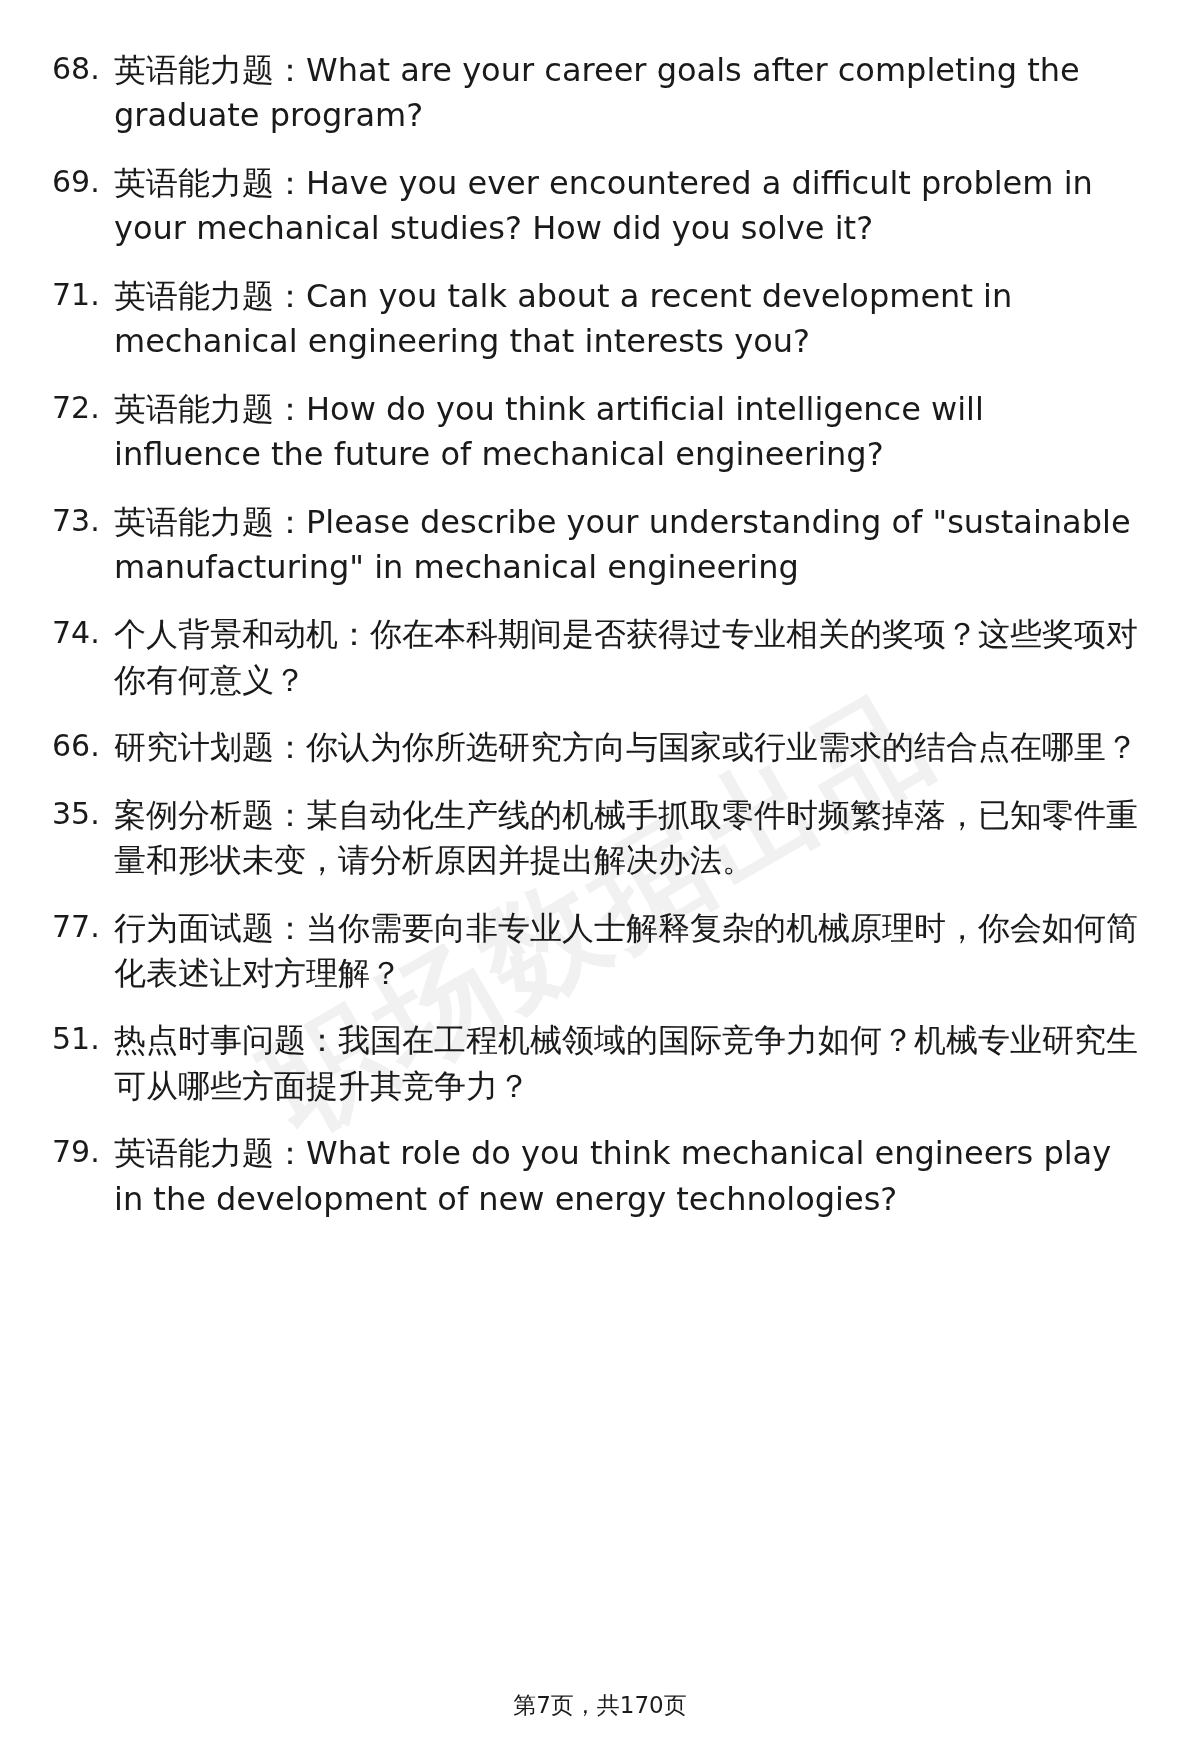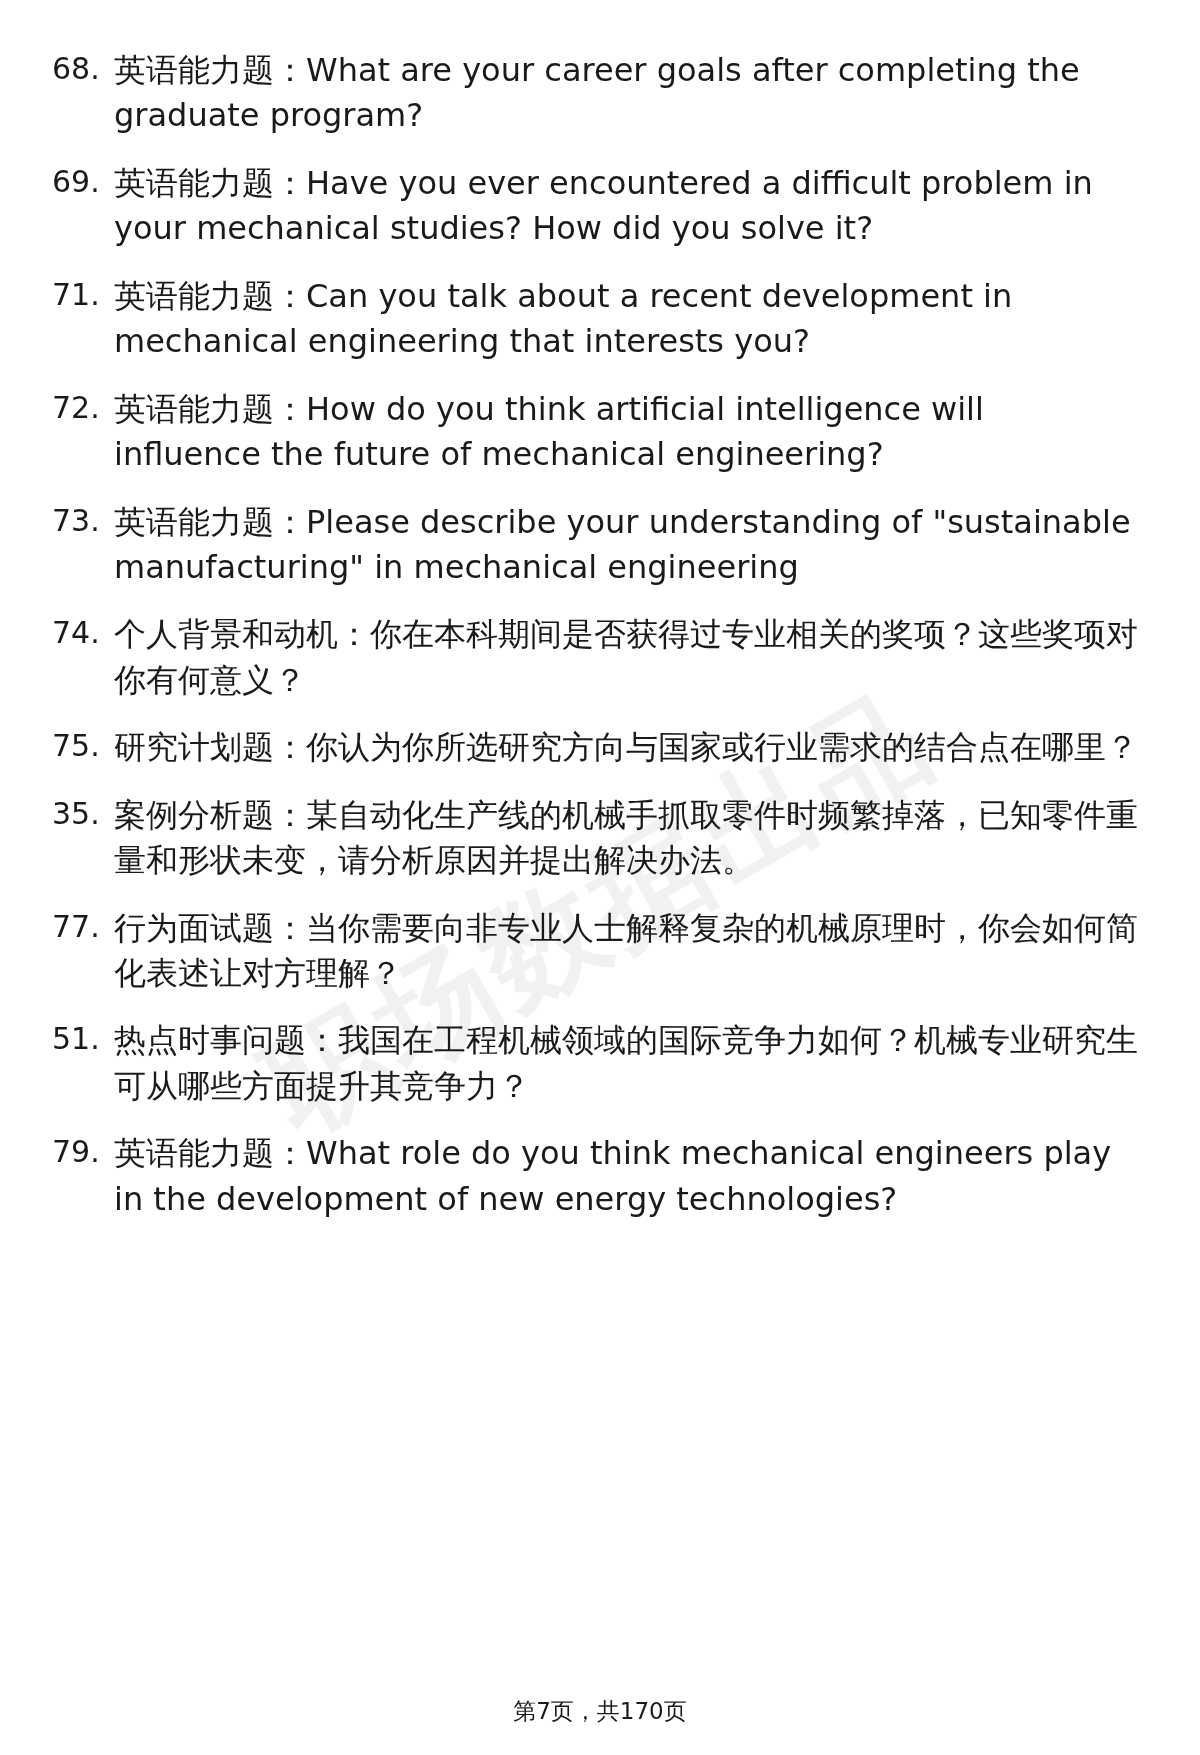--- a/index.html
+++ b/index.html
@@ -55,21 +55,21 @@
     font-size: 32px;
     line-height: 1.42;
     color: #1a1a1a;
     text-align: left;
     word-break: break-word;
   }
   .footer {
     position: absolute;
     left: 0;
     right: 0;
-    bottom: 28px;
+    bottom: 34px;
     text-align: center;
     font-size: 23px;
     color: #1a1a1a;
     z-index: 3;
   }
 </style>
 </head>
 <body>
 
 <div class="page">
@@ -103,21 +103,21 @@
       <div class="qnum">73.</div>
       <div class="qtext">英语能力题：Please describe your understanding of "sustainable manufacturing" in mechanical engineering</div>
     </div>
 
     <div class="qitem">
       <div class="qnum">74.</div>
       <div class="qtext">个人背景和动机：你在本科期间是否获得过专业相关的奖项？这些奖项对你有何意义？</div>
     </div>
 
     <div class="qitem">
-      <div class="qnum">75.</div>
+      <div class="qnum">66.</div>
       <div class="qtext">研究计划题：你认为你所选研究方向与国家或行业需求的结合点在哪里？</div>
     </div>
 
     <div class="qitem">
       <div class="qnum">35.</div>
       <div class="qtext">案例分析题：某自动化生产线的机械手抓取零件时频繁掉落，已知零件重量和形状未变，请分析原因并提出解决办法。</div>
     </div>
 
     <div class="qitem">
       <div class="qnum">77.</div>

